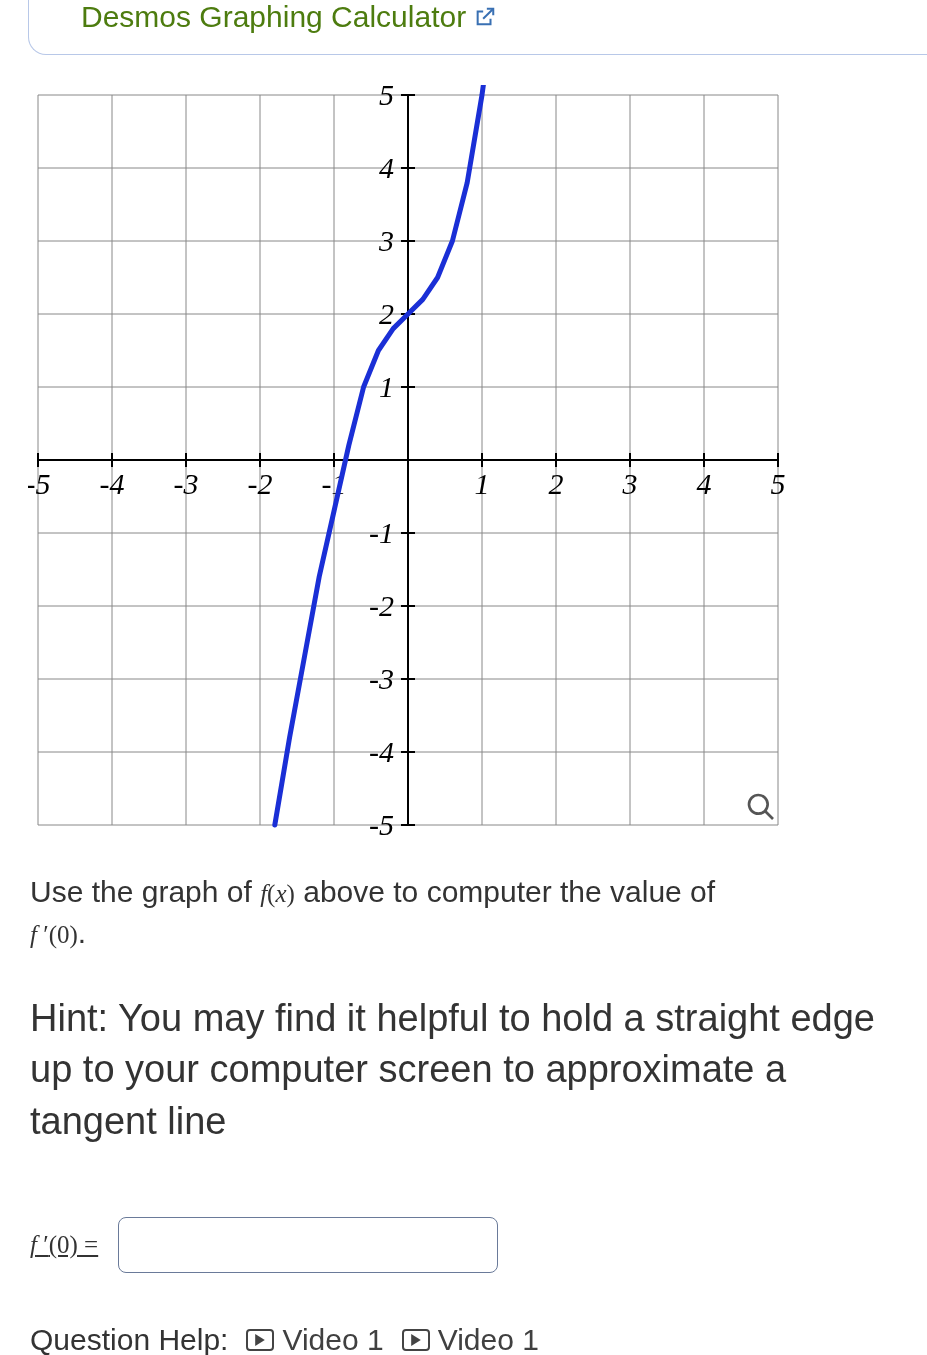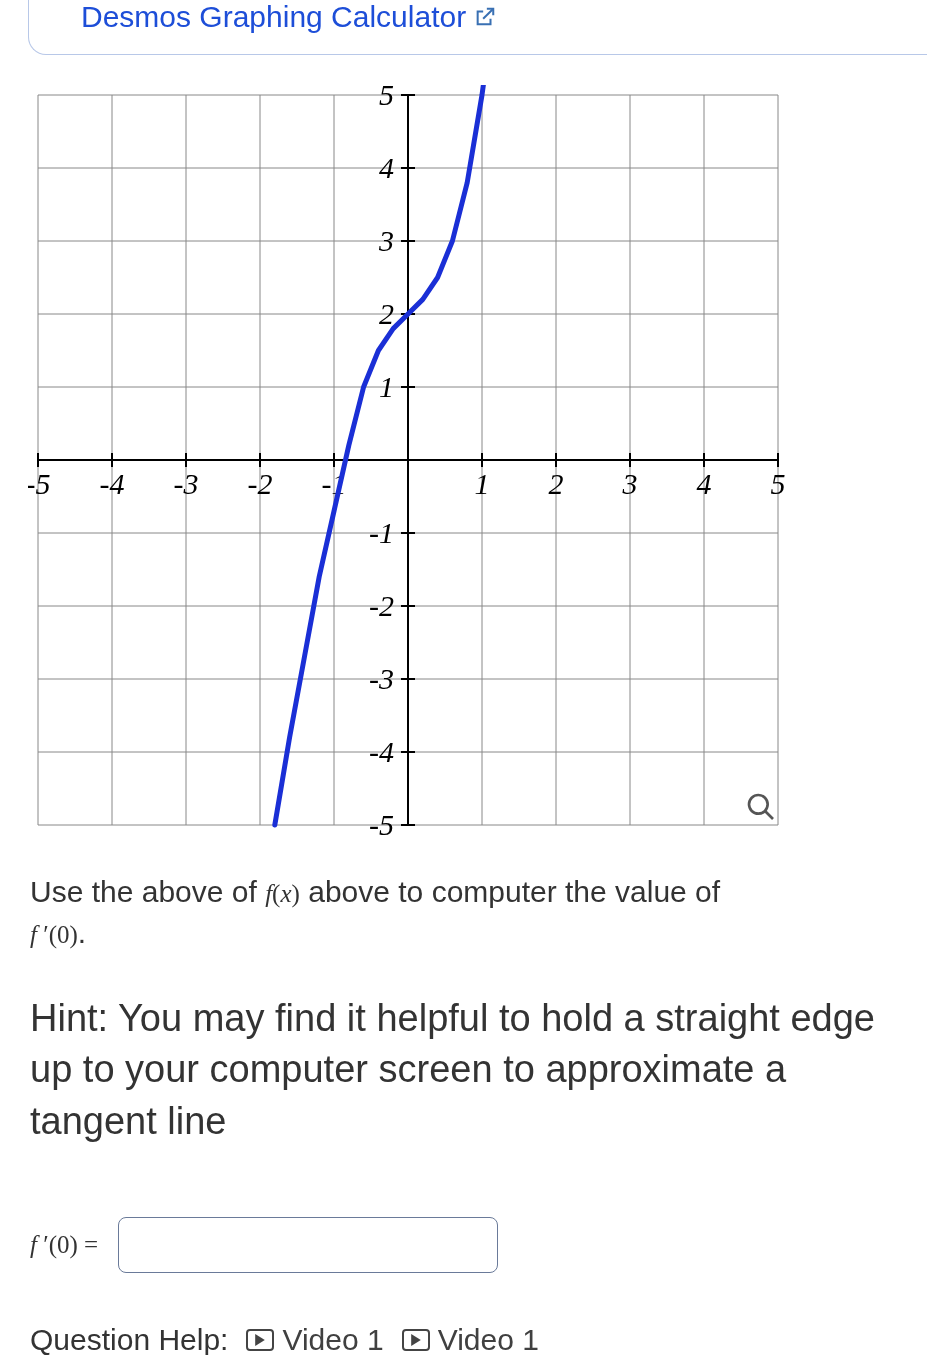--- a/index.html
+++ b/index.html
@@ -9,21 +9,21 @@
     font-family: Arial, Helvetica, sans-serif;
     font-size: 28px;
     color: #333;
     background: #fff;
     width: 927px;
   }
   .desmos-link {
     display: flex;
     align-items: center;
     gap: 8px;
-    color: #1d4ed8;
+    color: #4d7c0f;
     padding: 0 0 20px 52px;
     border-bottom: 1px solid #b8c8e8;
     border-left: 1px solid #b8c8e8;
     border-bottom-left-radius: 18px;
     margin: 0 0 30px 28px;
     font-size: 30px;
     cursor: pointer;
   }
   .ext-icon { display: inline-flex; }
   .graph-wrap { margin: 0 0 30px 28px; position: relative; }
@@ -33,20 +33,21 @@
     bottom: 12px;
     color: #555;
   }
   .prompt { margin: 20px 30px 40px 30px; line-height: 1.35; font-size: 30px; }
   .hint { margin: 0 20px 70px 30px; line-height: 1.35; font-size: 38px; }
   .answer-row {
     display: flex;
     align-items: center;
     gap: 20px;
     margin: 0 30px 50px 30px;
+    text-decoration: underline;
   }
   .math {
     font-family: "Times New Roman", Times, serif;
     font-style: italic;
     font-size: 25px;
   }
   .math .upright { font-style: normal; }
   .math .prime { font-style: normal; }
   .answer-input {
     width: 380px;
@@ -167,21 +168,21 @@
     </svg>
   <span class="zoom-icon">
     <svg width="32" height="32" viewBox="0 0 24 24" fill="none" stroke="#555" stroke-width="2">
       <circle cx="10" cy="10" r="7"></circle>
         <path d="M15 15l6 6"></path>
     </svg>
   </span>
 </div>
 
 <div class="prompt">
-  <span>Use the above of </span><span class="math"><span>f</span><span class="upright">(</span><span>x</span><span class="upright">)</span></span><span> above to computer the value of </span><br>
+  <span>Use the graph of </span><span class="math"><span>f</span><span class="upright">(</span><span>x</span><span class="upright">)</span></span><span> above to computer the value of </span><br>
   <span class="math"><span>f</span><span class="prime"> ′</span><span class="upright">(0)</span></span><span>.</span>
 </div>
 
 <div class="hint">Hint: You may find it helpful to hold a straight edge up to your computer screen to approximate a tangent line</div>
 
 <div class="answer-row">
   <span class="math">
     <span>f</span><span class="prime"> ′</span><span class="upright">(0) =</span>
   </span>
   <input type="text" class="answer-input" value="" style="">

